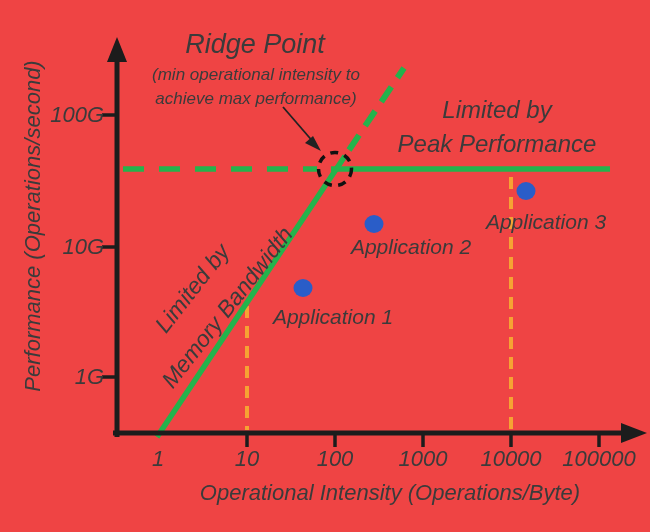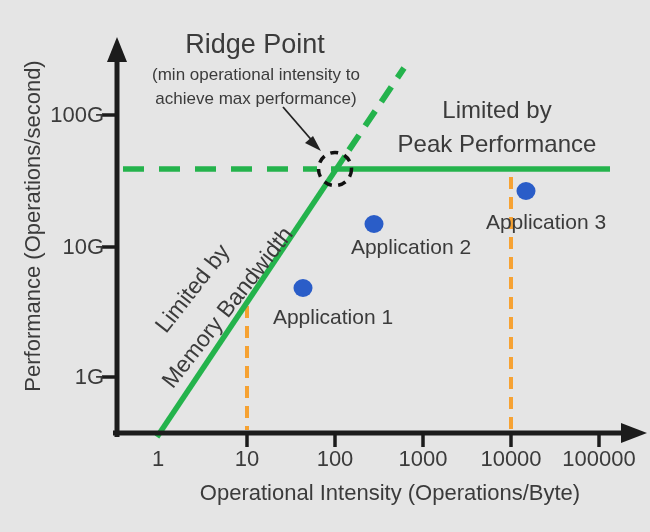--- a/index.html
+++ b/index.html
@@ -1,16 +1,16 @@
 <!DOCTYPE html>
 <html><head>
 <meta charset="utf-8">
 <style>
   html,body{margin:0;padding:0;background:#ffffff;}
-  .stage{width:650px;height:532px;position:relative;background:#e5e5e5;overflow:hidden;}
+  .stage{width:650px;height:532px;position:relative;background:#ef4444;overflow:hidden;font-style:italic;}
   svg{display:block;}
   text{font-family:"Liberation Sans", sans-serif; fill:#3b3b3b;}
   .axis-line{stroke:#1c1c1c;stroke-width:5;}
   .axis-head{fill:#1c1c1c;}
   .tick{stroke:#1c1c1c;stroke-width:3.5;}
   .green-solid{stroke:#24b34c;stroke-width:5.5;fill:none;}
   .green-dash-h{stroke:#24b34c;stroke-width:5.5;fill:none;stroke-dasharray:21 15;}
   .green-dash-d{stroke:#24b34c;stroke-width:6;fill:none;stroke-dasharray:18 11;}
   .orange-dash{stroke:#f6a233;stroke-width:4;fill:none;stroke-dasharray:12 8;}
   .ridge-circle{stroke:#111111;stroke-width:3.5;fill:none;stroke-dasharray:8 6.5;}

